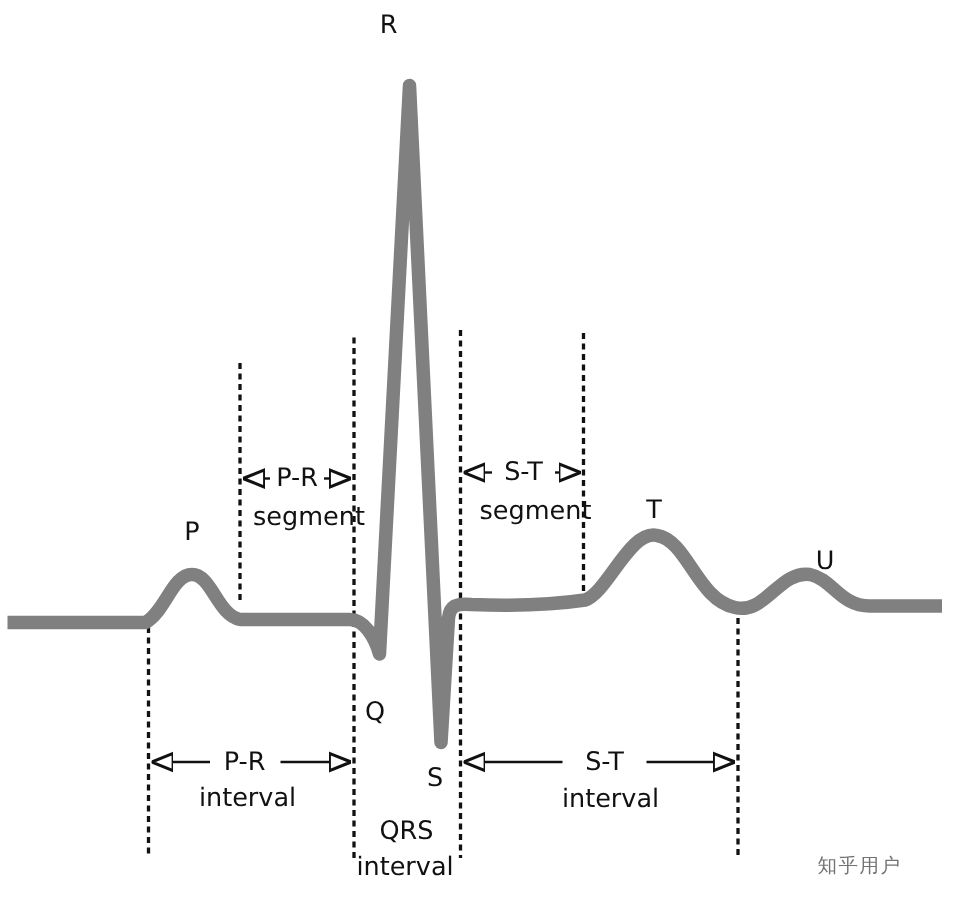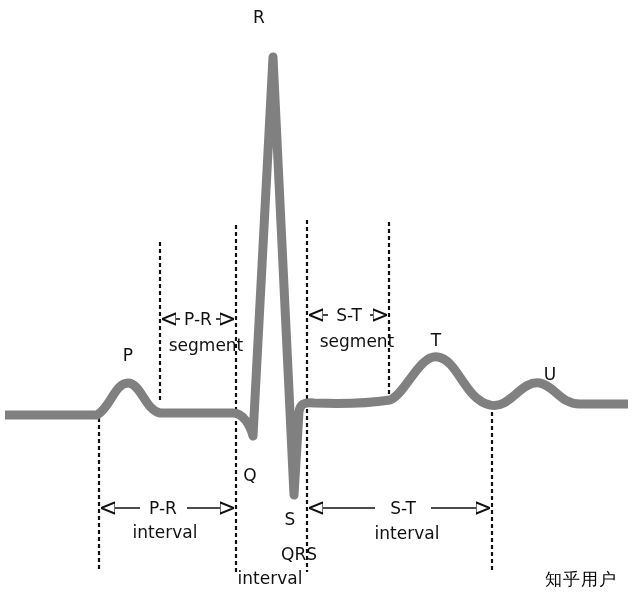--- a/index.html
+++ b/index.html
@@ -1,20 +1,20 @@
 <!DOCTYPE html>
 <html><head>
   <meta charset="utf-8">
   <style>
     html, body { margin: 0; padding: 0; background: #ffffff; }
     body { width: 640px; height: 601px; position: relative; overflow: hidden; font-family: "DejaVu Sans", sans-serif; }
     svg { position: absolute; left: 0; top: 0; }
     .lbl { position: absolute; color: #111; font-size: 17px; line-height: 1; white-space: nowrap; }
     .lbl.c { transform: translateX(-50%); text-align: center; }
-    .wm { position: absolute; color: #000000; font-size: 17px; letter-spacing: 1px; }
+    .wm { position: absolute; color: #737373; font-size: 13px; letter-spacing: 1px; }
   </style>
 </head>
 <body>
 
 <svg width="640" height="601" viewBox="0 0 640 601">
   <defs>
     <marker id="arrowL" viewBox="0 0 10 10" refX="0" refY="5" markerWidth="9" markerHeight="9" orient="auto">
       <path d="M10,1 L0,5 L10,9 Z" fill="#fff" stroke="#111" stroke-width="1.4"></path>
     </marker>
     <marker id="arrowR" viewBox="0 0 10 10" refX="10" refY="5" markerWidth="9" markerHeight="9" orient="auto">
@@ -71,19 +71,19 @@
 
 <div class="lbl c" style="left:198px; top:311px;">P-R</div>
 <div class="lbl c" style="left:206px; top:337px;">segment</div>
 
 <div class="lbl c" style="left:349px; top:307px;">S-T</div>
 <div class="lbl c" style="left:357px; top:333px;">segment</div>
 
 <div class="lbl c" style="left:163px; top:500px;">P-R</div>
 <div class="lbl c" style="left:165px; top:524px;">interval</div>
 
-<div class="lbl c" style="left:271px; top:546px;margin-left:28px;">QRS</div>
+<div class="lbl c" style="left:271px; top:546px;">QRS</div>
 <div class="lbl c" style="left:270px; top:570px;">interval</div>
 
 <div class="lbl c" style="left:403px; top:500px;">S-T</div>
 <div class="lbl c" style="left:407px; top:525px;">interval</div>
 
 <div class="wm" style="left:545px; top:568px;">知乎用户</div>
 
 </body></html>

